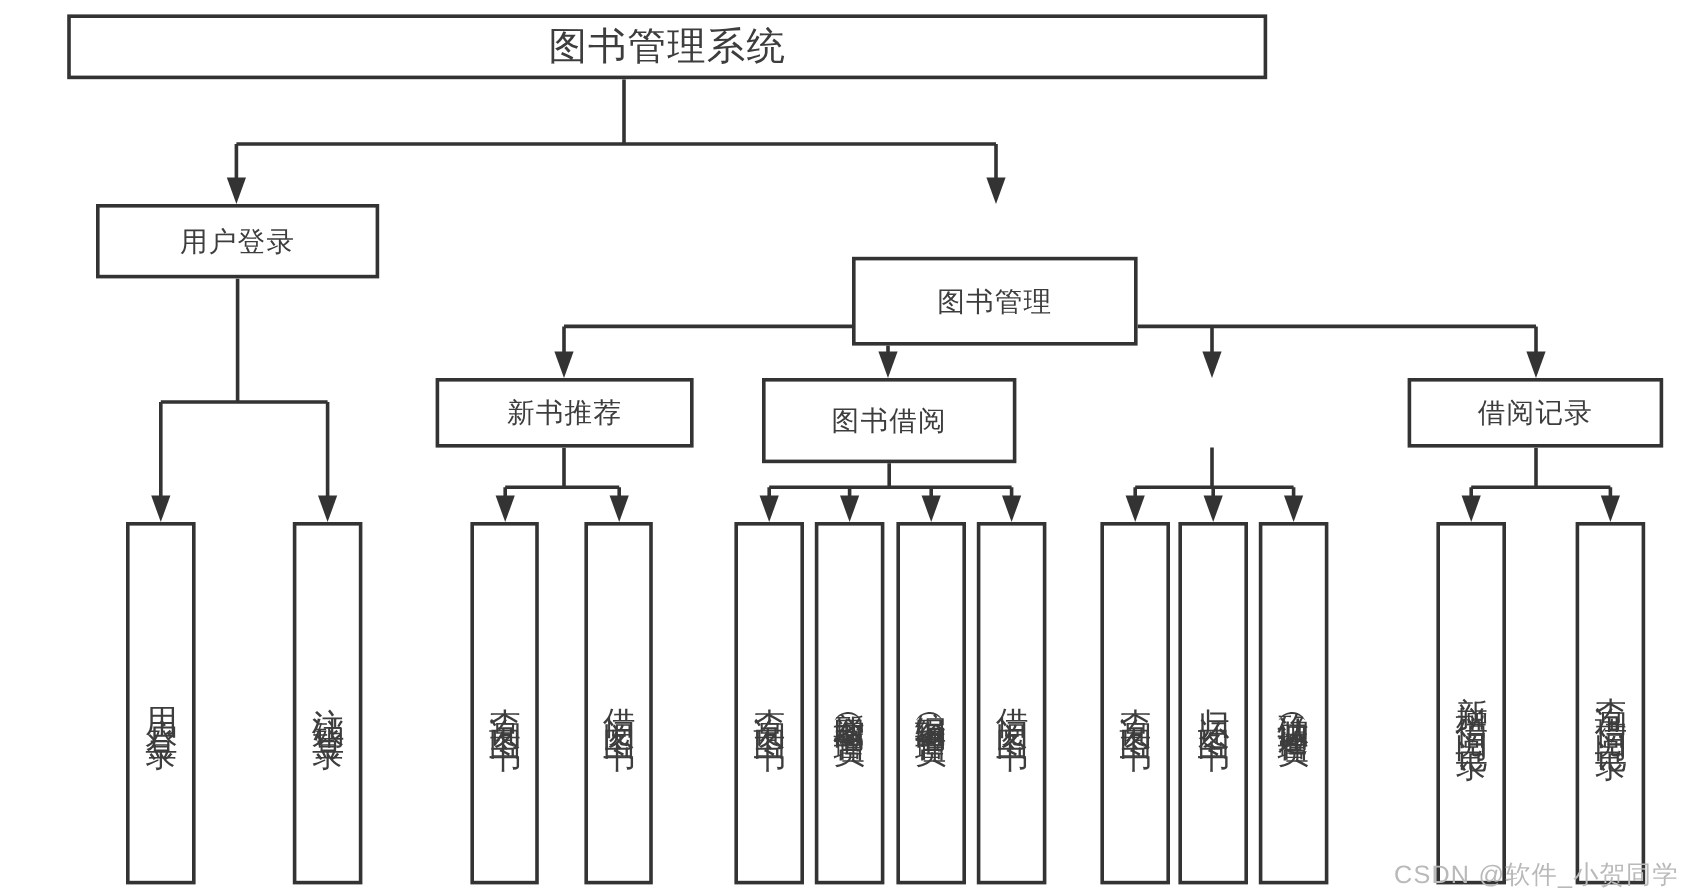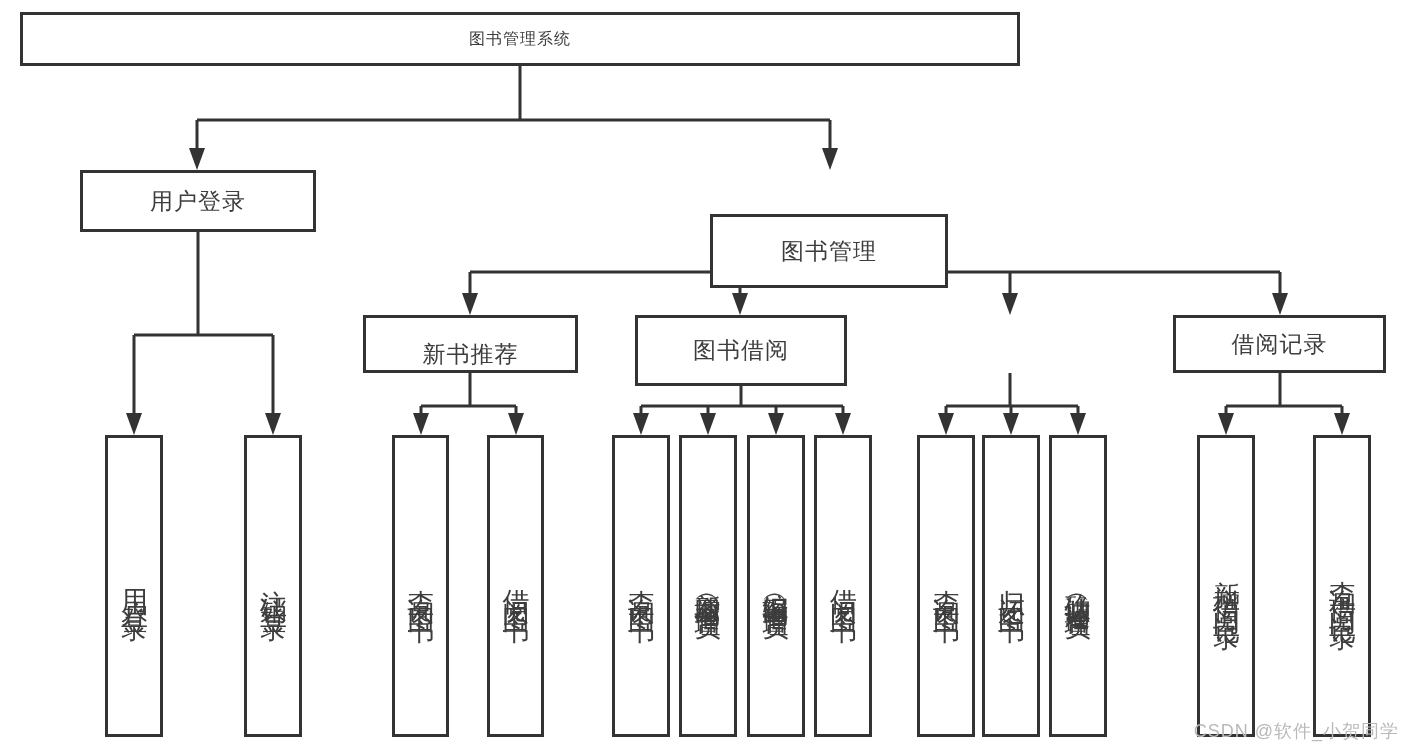--- a/index.html
+++ b/index.html
@@ -17,21 +17,21 @@
     background:#ffffff;
     display:flex;
     align-items:center;
     justify-content:center;
     color:#3d3d3d;
   }
   .h-node{ 
     font-size:23px;
     letter-spacing:1px;
   }
-  .root-node{font-size:16px;}
+  .root-node{font-size:32px;margin-left:36px;}
   .leaf{ 
     font-size:27px;
   }
   .leaf .vtext{
     writing-mode:vertical-rl;
     text-orientation:mixed;
     letter-spacing:9px;
     line-height:1;
     white-space:nowrap;
   }
@@ -41,21 +41,21 @@
   }
   svg.connectors{
     position:absolute;
     left:0;top:0;
     pointer-events:none;
   }
   .watermark{
     position:absolute;
     right:6px;
     bottom:4px;
-    font-size:18px;
+    font-size:21px;
     color:#b9b9b9;
     letter-spacing:1px;
     z-index:5;
   }
 </style>
 </head>
 <body>
 
 <div class="stage">
 
@@ -110,21 +110,21 @@
     <span>图书管理系统</span>
   </div>
 
   <div class="node h-node" style="left:80px;top:170px;width:236px;height:62px;">
     <span>用户登录</span>
   </div>
   <div class="node h-node" style="left:710px;top:170px;width:238px;height:74px;margin-top:44px;">
     <span>图书管理</span>
   </div>
 
-  <div class="node h-node" style="left:363px;top:315px;width:215px;height:58px;align-items:flex-end;">
+  <div class="node h-node" style="left:363px;top:315px;width:215px;height:58px;">
     <span>新书推荐</span>
   </div>
   <div class="node h-node" style="left:635px;top:315px;width:212px;height:71px;">
     <span>图书借阅</span>
   </div>
   <div class="node h-node" style="left:1173px;top:315px;width:213px;height:58px;">
     <span>借阅记录</span>
   </div>
 
   <div class="node leaf" style="left:105px;top:435px;width:58px;height:302px;">

